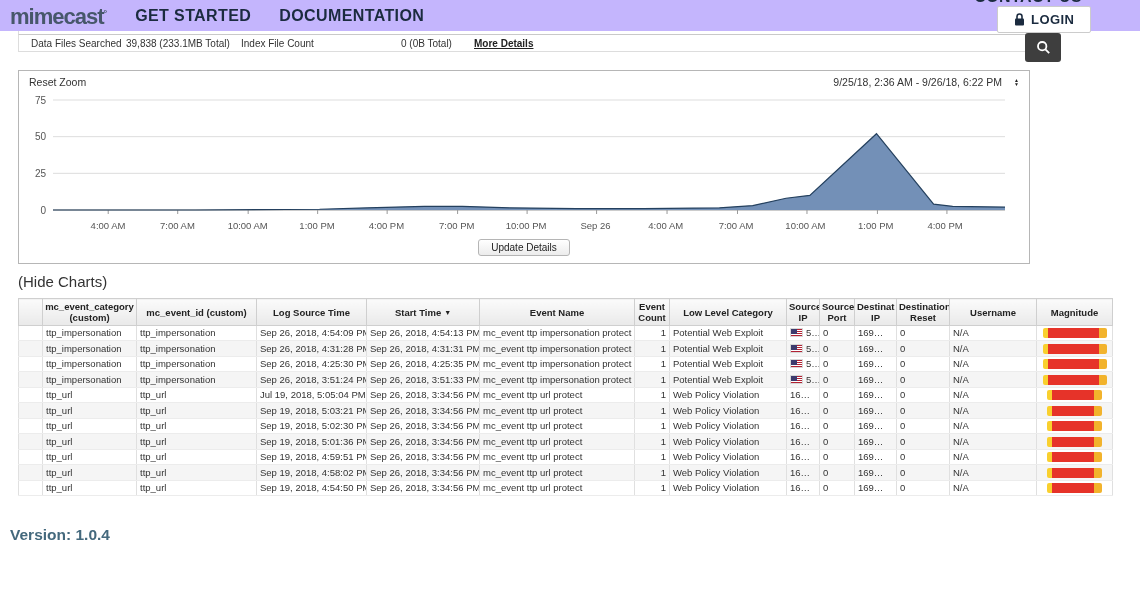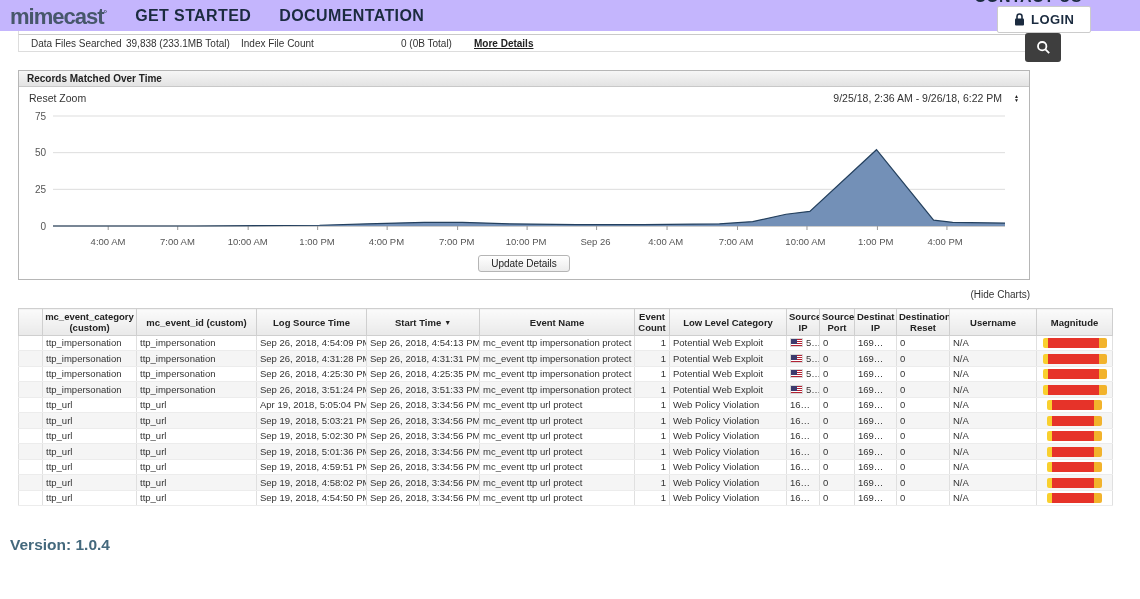--- a/index.html
+++ b/index.html
@@ -40,21 +40,21 @@
   .reset-zoom { cursor:pointer; }
   .date-range { display:flex; align-items:center; gap:12px; cursor:pointer; }
   .updown { display:flex; flex-direction:column; font-size:5px; line-height:4px; color:#222; }
   .chart-wrap { position:relative; height:130px; margin:0 4px; }
   .chart-wrap svg { position:absolute; left:0; top:0; }
   .x-axis { position:relative; height:13px; margin:0 4px; font-size:9.5px; color:#555; }
   .x-axis span { position:absolute; transform:translateX(-50%); white-space:nowrap; }
   .update-row { text-align:center; padding:4px 0 7px; }
   .update-btn { font-size:10px; color:#222; padding:2px 12px; border:1px solid #b5b5b5; border-radius:3px;
     background:linear-gradient(#fff,#ececec); cursor:pointer; }
-  .hide-charts { width:1012px; text-align:right; font-size:10px; color:#333; padding:9px 0 8px; cursor:pointer; }
+  .hide-charts { width:1012px; text-align:left; font-size:15px; color:#333; padding:9px 0 8px; cursor:pointer; }
 
   
   table.events { border-collapse:collapse; table-layout:fixed; width:1094px; font-size:9.5px; color:#333; }
   table.events { border:1px solid #c9c9c9; }
   table.events th { border:1px solid #cfcfcf; background:linear-gradient(#fbfbfb,#e9e9e9); font-size:9.5px; font-weight:bold;
     color:#222; padding:2px 2px; text-align:center; line-height:11px; overflow:hidden; white-space:normal; cursor:pointer; }
   table.events td { border-left:1px solid #e0e0e0; border-right:1px solid #e0e0e0; border-bottom:1px solid #ececec;
     padding:2px 3px; white-space:nowrap; overflow:hidden; height:14px; line-height:10px; }
   table.events tr.even td { background:#f5f5f5; }
   td.c-count { text-align:right; padding-right:5px; }
@@ -105,21 +105,20 @@
 
   <div class="stats-row">
     <span class="s-lbl1">Data Files Searched</span>
     <span class="s-val1">39,838 (233.1MB Total)</span>
     <span class="s-lbl2">Index File Count</span>
     <span class="s-val2">0 (0B Total)</span>
     <span class="more-details">More Details</span>
   </div>
 
   <div class="chart-panel">
-    <div class="panel-title">Records Matched Over Time</div>
     <div class="chart-toolbar">
       <span class="reset-zoom">Reset Zoom</span>
       <span class="date-range">
         <span>9/25/18, 2:36 AM - 9/26/18, 6:22 PM</span>
         <span class="updown">
             <span>▲</span>
             <span>▼</span>
           </span>
       </span>
     </div>
@@ -253,21 +252,21 @@
           <td>0</td>
           <td>169…</td>
           <td>0</td>
           <td class="c-user">N/A</td>
           <td class="c-mag"><span class="mag-bar" style="width: 64px;"></span></td>
         </tr>
         <tr>
           <td></td>
           <td>ttp_url</td>
           <td>ttp_url</td>
-          <td>Apr 19, 2018, 5:05:04 PM</td>
+          <td>Jul 19, 2018, 5:05:04 PM</td>
           <td>Sep 26, 2018, 3:34:56 PM</td>
           <td>mc_event ttp url protect</td>
           <td class="c-count">1</td>
           <td>Web Policy Violation</td>
           <td>16…</td>
           <td>0</td>
           <td>169…</td>
           <td>0</td>
           <td class="c-user">N/A</td>
           <td class="c-mag"><span class="mag-bar" style="width: 55px;"></span></td>

